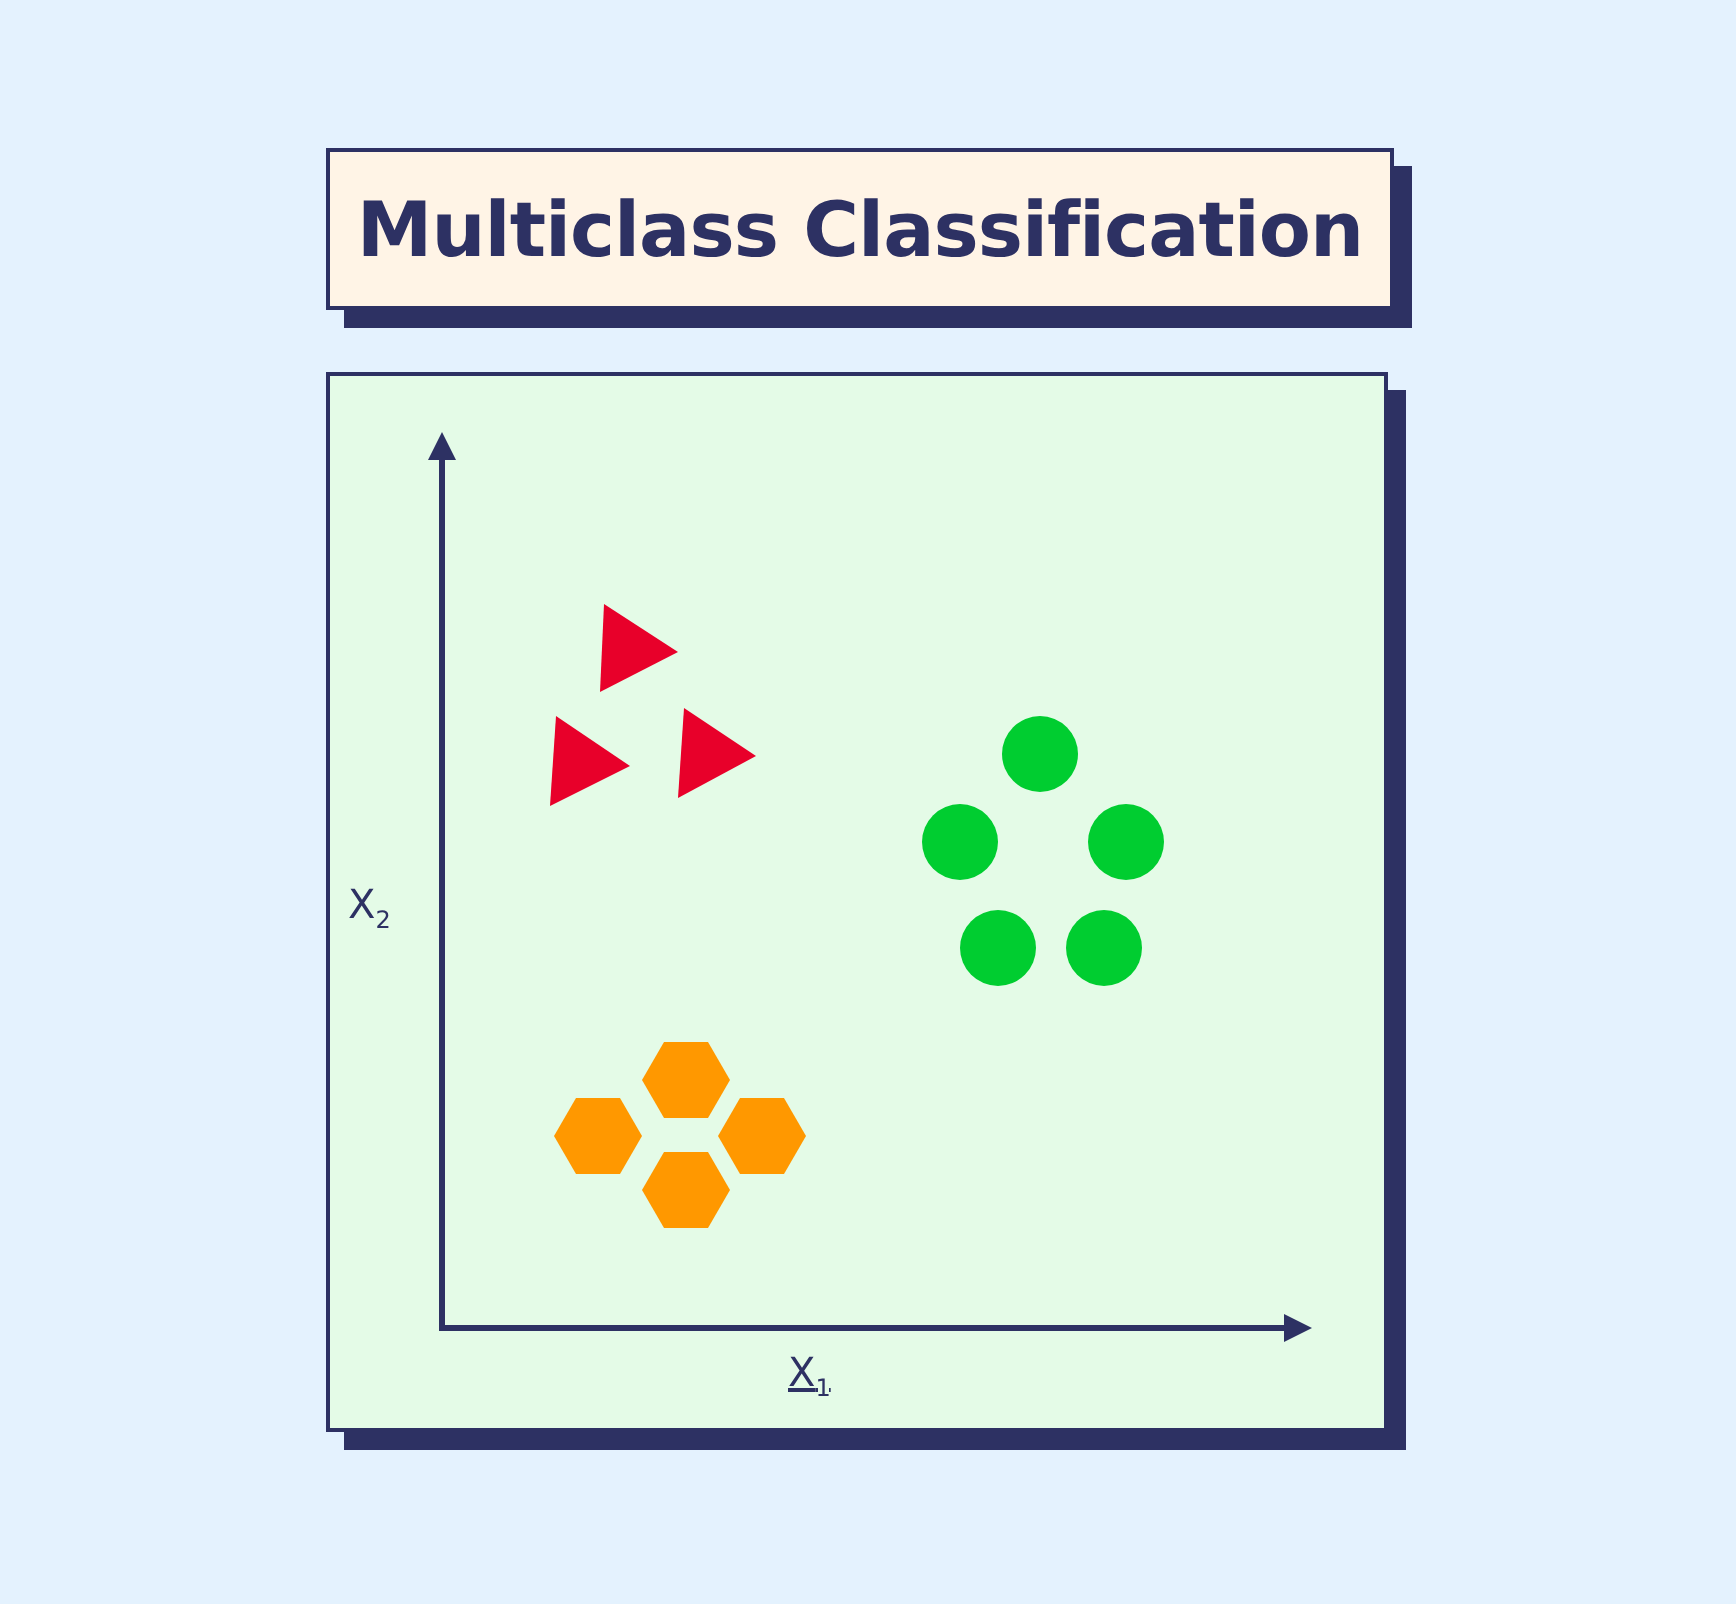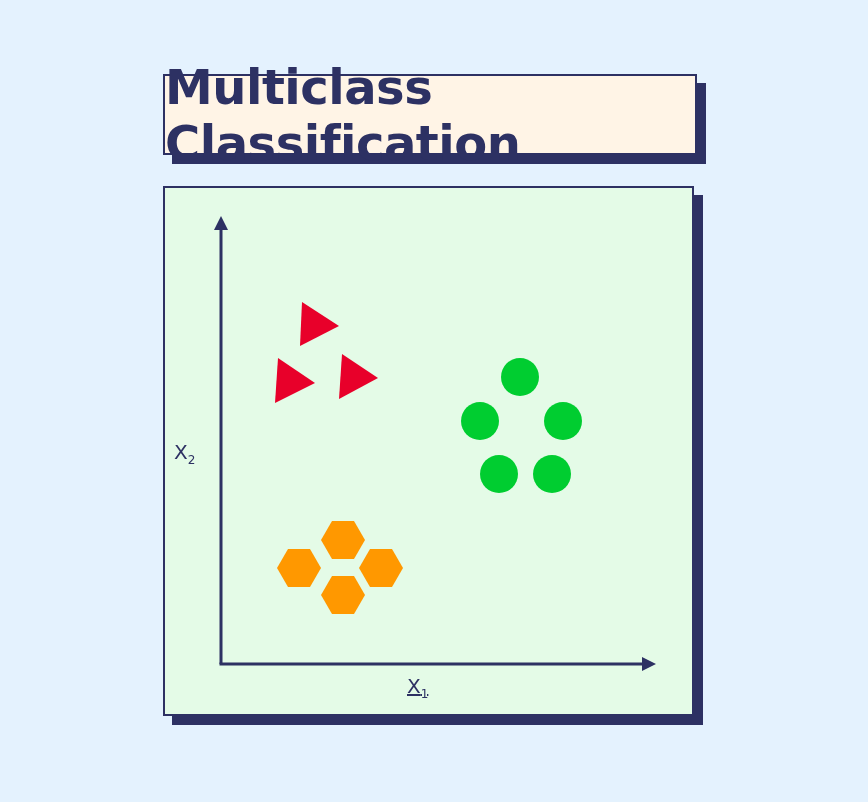--- a/index.html
+++ b/index.html
@@ -16,21 +16,21 @@
   }
   .title-box {
     position: absolute; left: 163px; top: 74px; width: 530px; height: 77px;
     background: #fff4e6;
     border: 2px solid #2d3163;
     display: flex; align-items: center; justify-content: center;
   }
   .title-text {
     font-family: "DejaVu Sans", sans-serif;
     font-weight: bold;
-    font-size: 48px;
+    font-size: 38px;
     color: #2d3163;
     letter-spacing: -0.5px;
   }
   .panel-shadow {
     position: absolute; left: 172px; top: 195px; width: 531px; height: 530px;
     background: #2d3163;
   }
   .panel {
     position: absolute; left: 163px; top: 186px; width: 527px; height: 526px;
     background: #e4fbe7;
@@ -81,13 +81,13 @@
 
   <g fill="#ff9800">
     <polygon points="321,540 332,521 354,521 365,540 354,559 332,559"></polygon>
     <polygon points="277,568 288,549 310,549 321,568 310,587 288,587"></polygon>
     <polygon points="359,568 370,549 392,549 403,568 392,587 370,587"></polygon>
     <polygon points="321,595 332,576 354,576 365,595 354,614 332,614"></polygon>
   </g>
 </svg>
 
 <div class="axis-label" style="left:174px; top:440px;"><span>X</span><sub>2</sub></div>
-<div class="axis-label" style="left:407px; top:674px;text-decoration:underline;"><span>X</span><sub>1</sub></div>
+<div class="axis-label" style="left:394px; top:674px;text-decoration:underline;"><span>X</span><sub>1</sub></div>
 
 </body></html>

